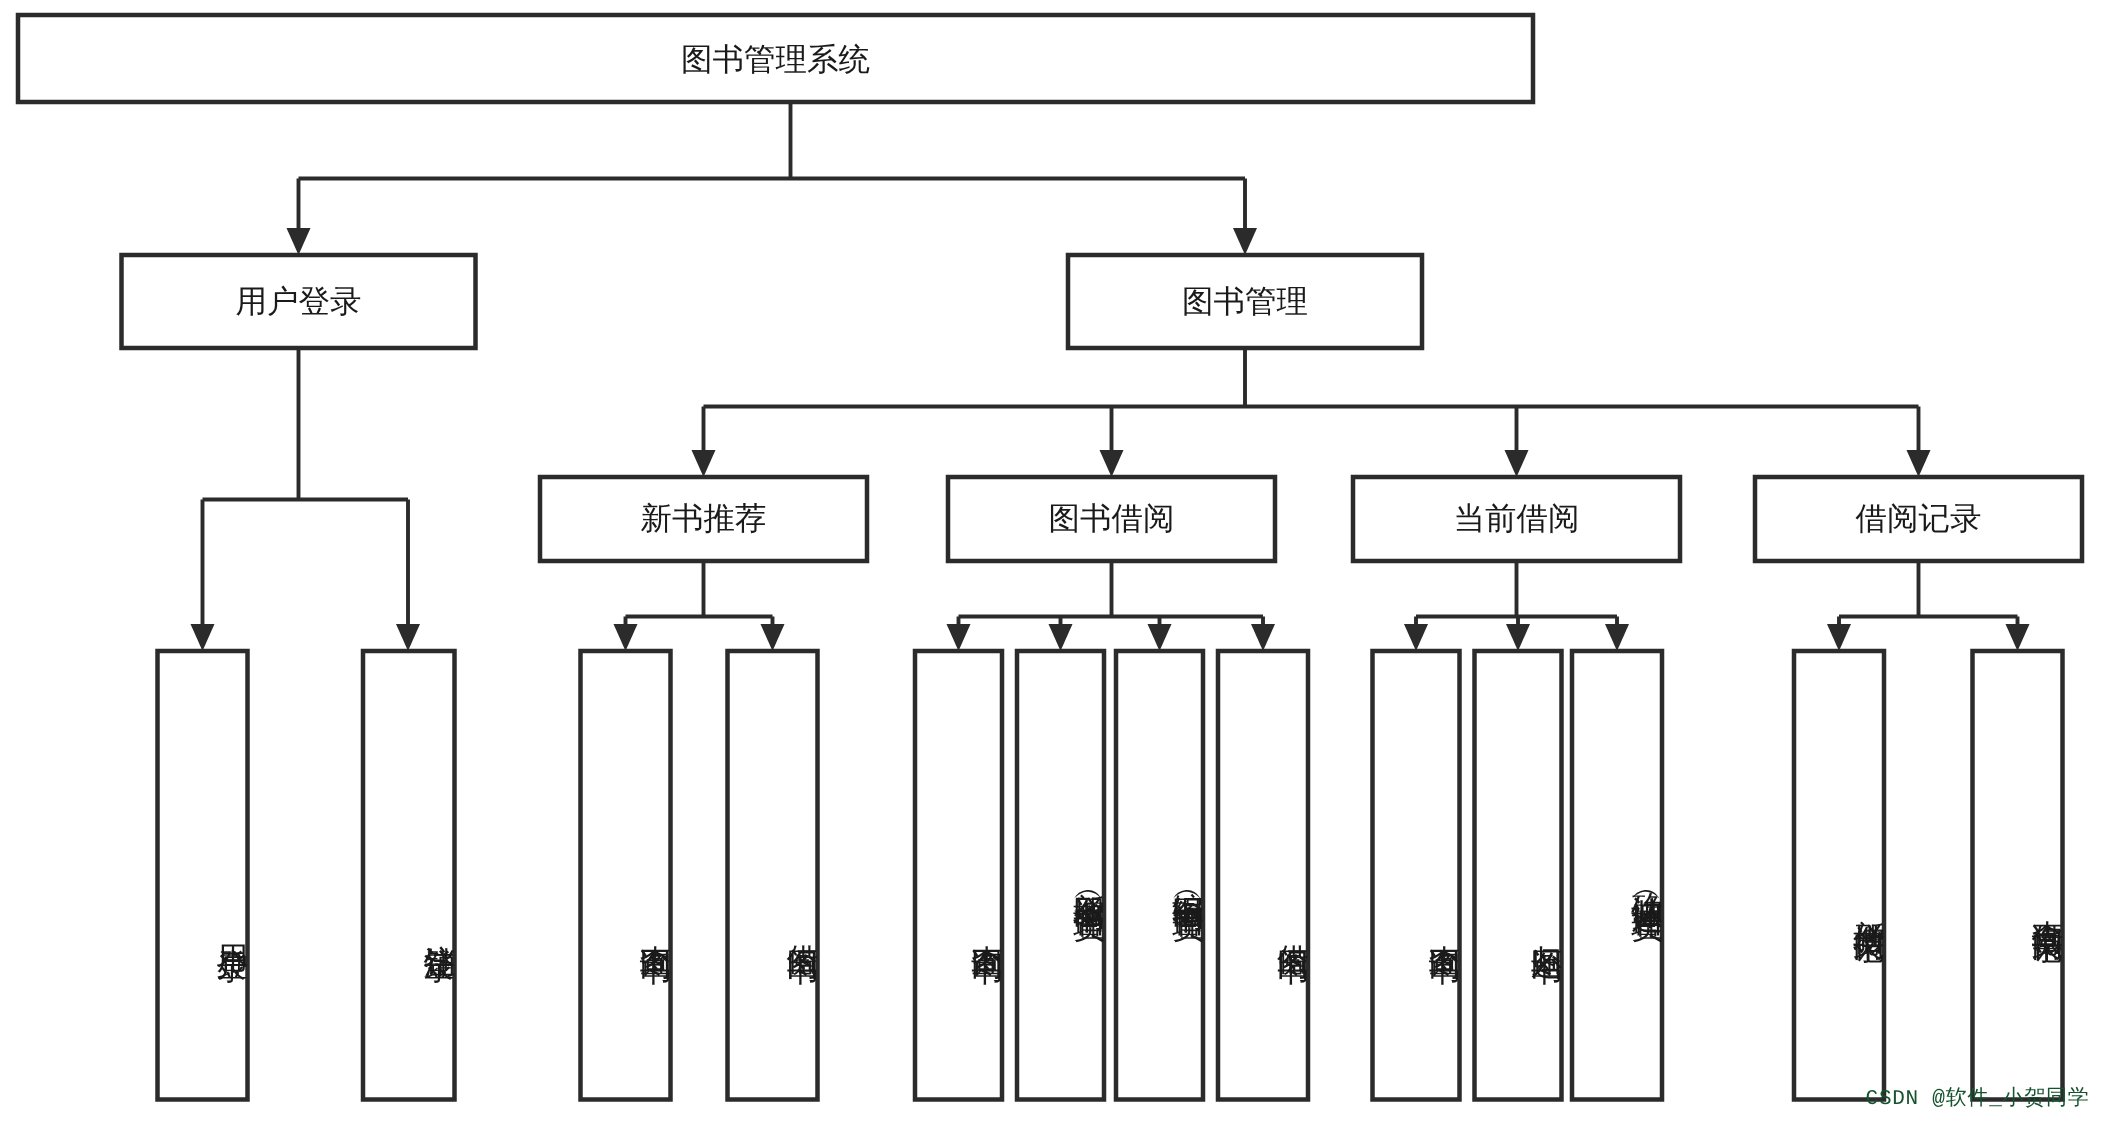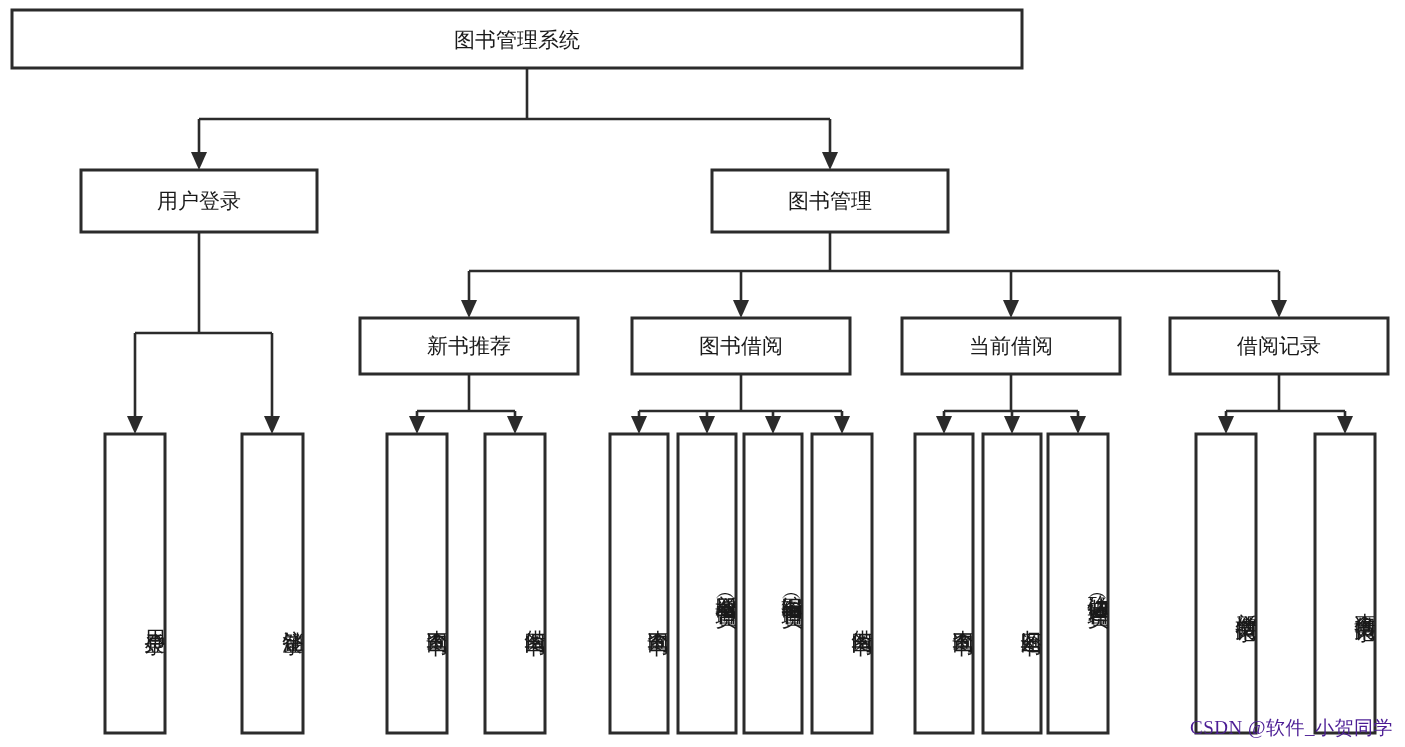--- a/index.html
+++ b/index.html
@@ -61,23 +61,23 @@
     display: flex;
     align-items: flex-start;
     justify-content: center;
     white-space: nowrap;
     pointer-events: none;
   }
   .watermark {
     position: absolute;
     right: 12px;
     bottom: 6px;
-    font-family: Liberation Serif, serif;
-    font-size: 19px;
-    color: #4c1d95;
+    font-family: Liberation Mono, monospace;
+    font-size: 14px;
+    color: #14532d;
     white-space: nowrap;
     letter-spacing: 0.5px;
   }
 </style>
 </head>
 <body>
 
 <div id="diagram-root">
 
   <svg class="flow" viewBox="0 0 1405 747">

